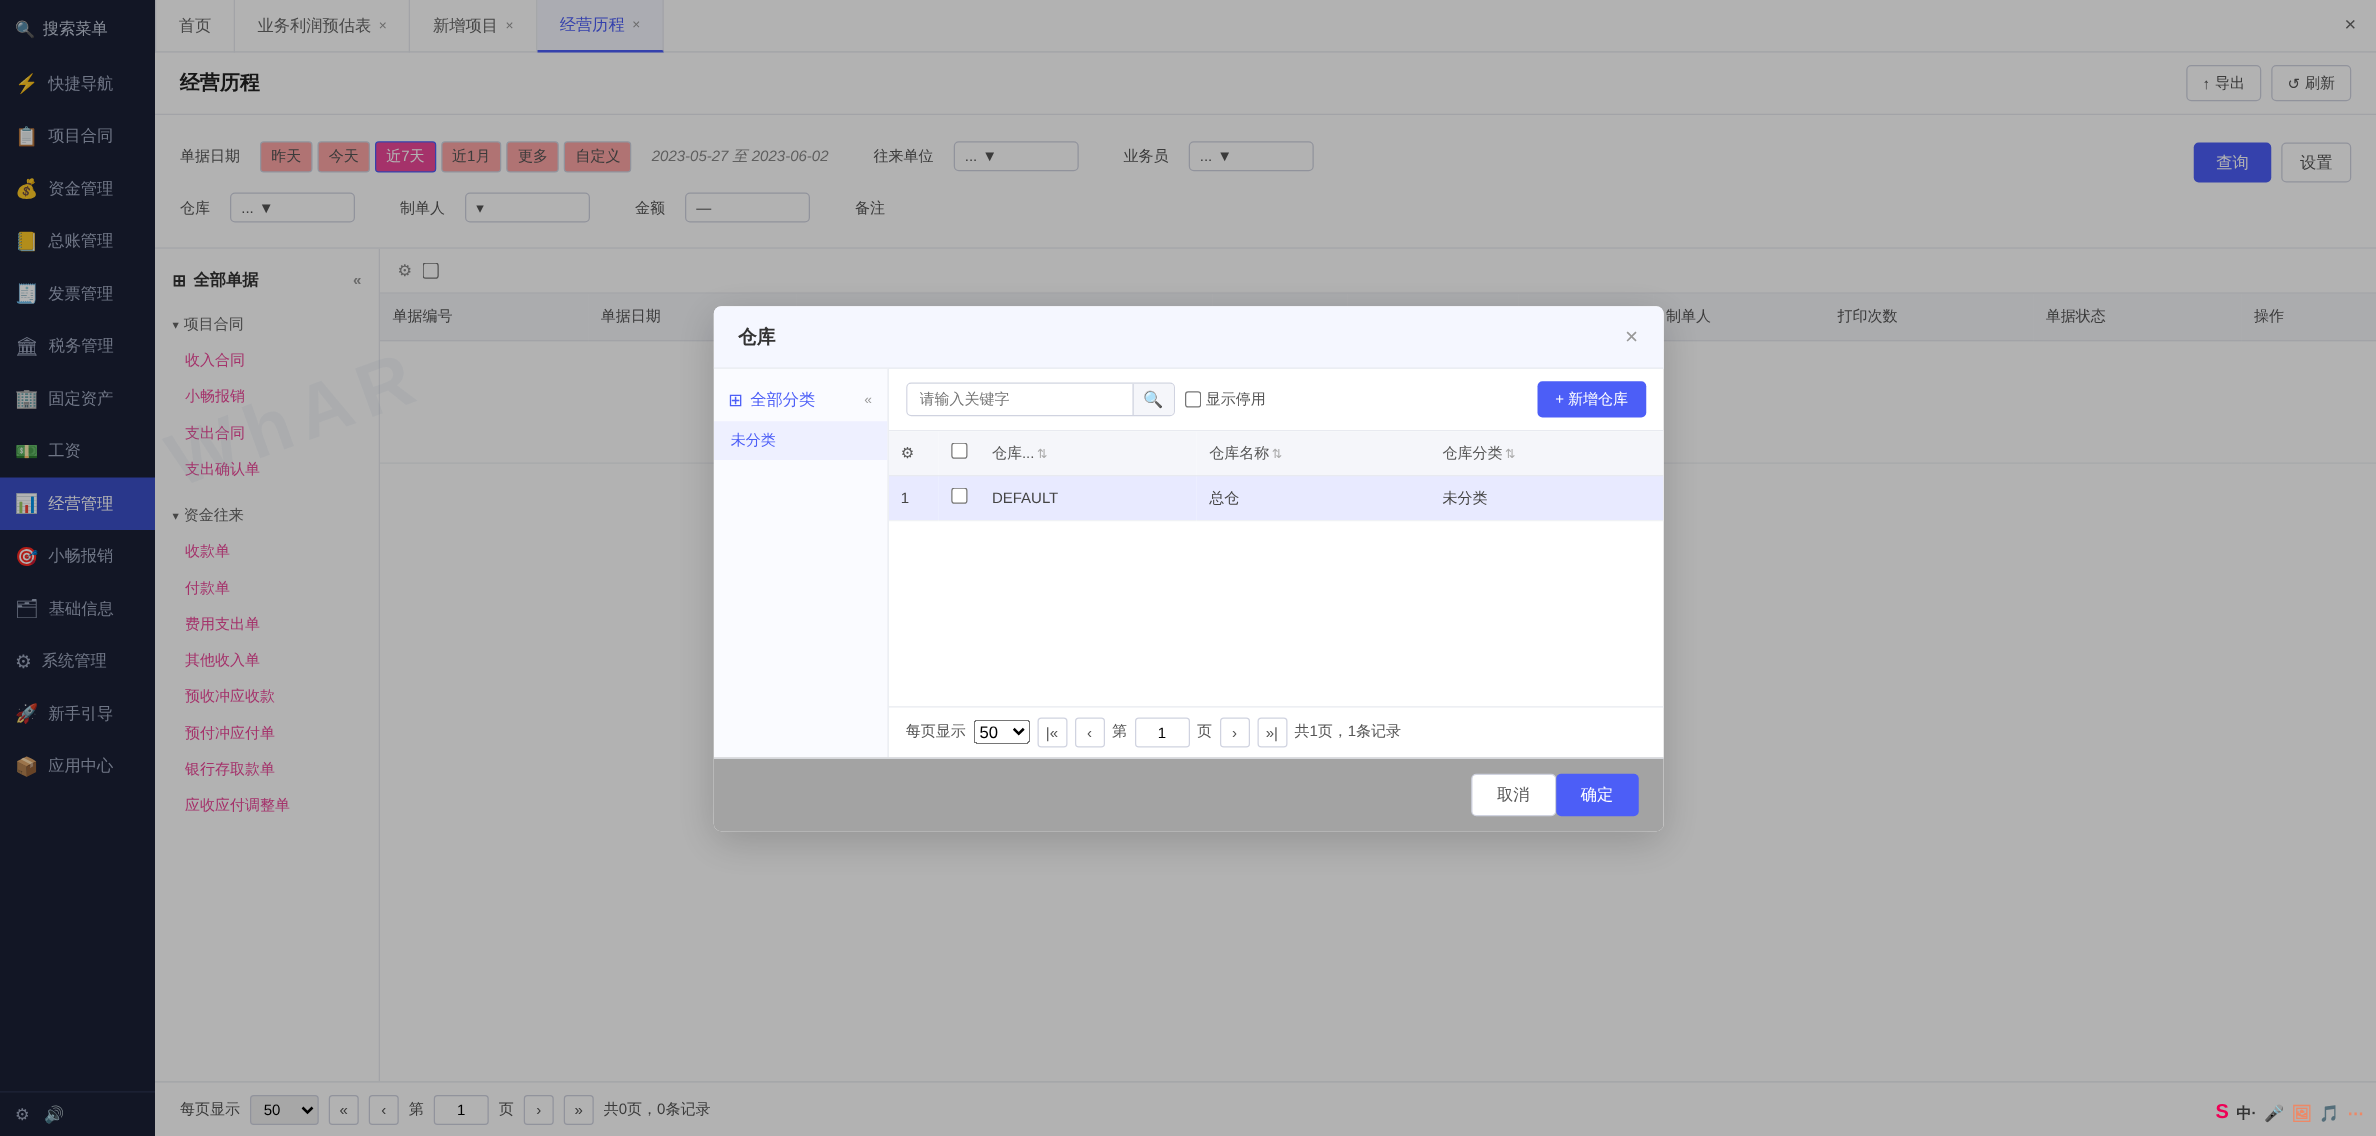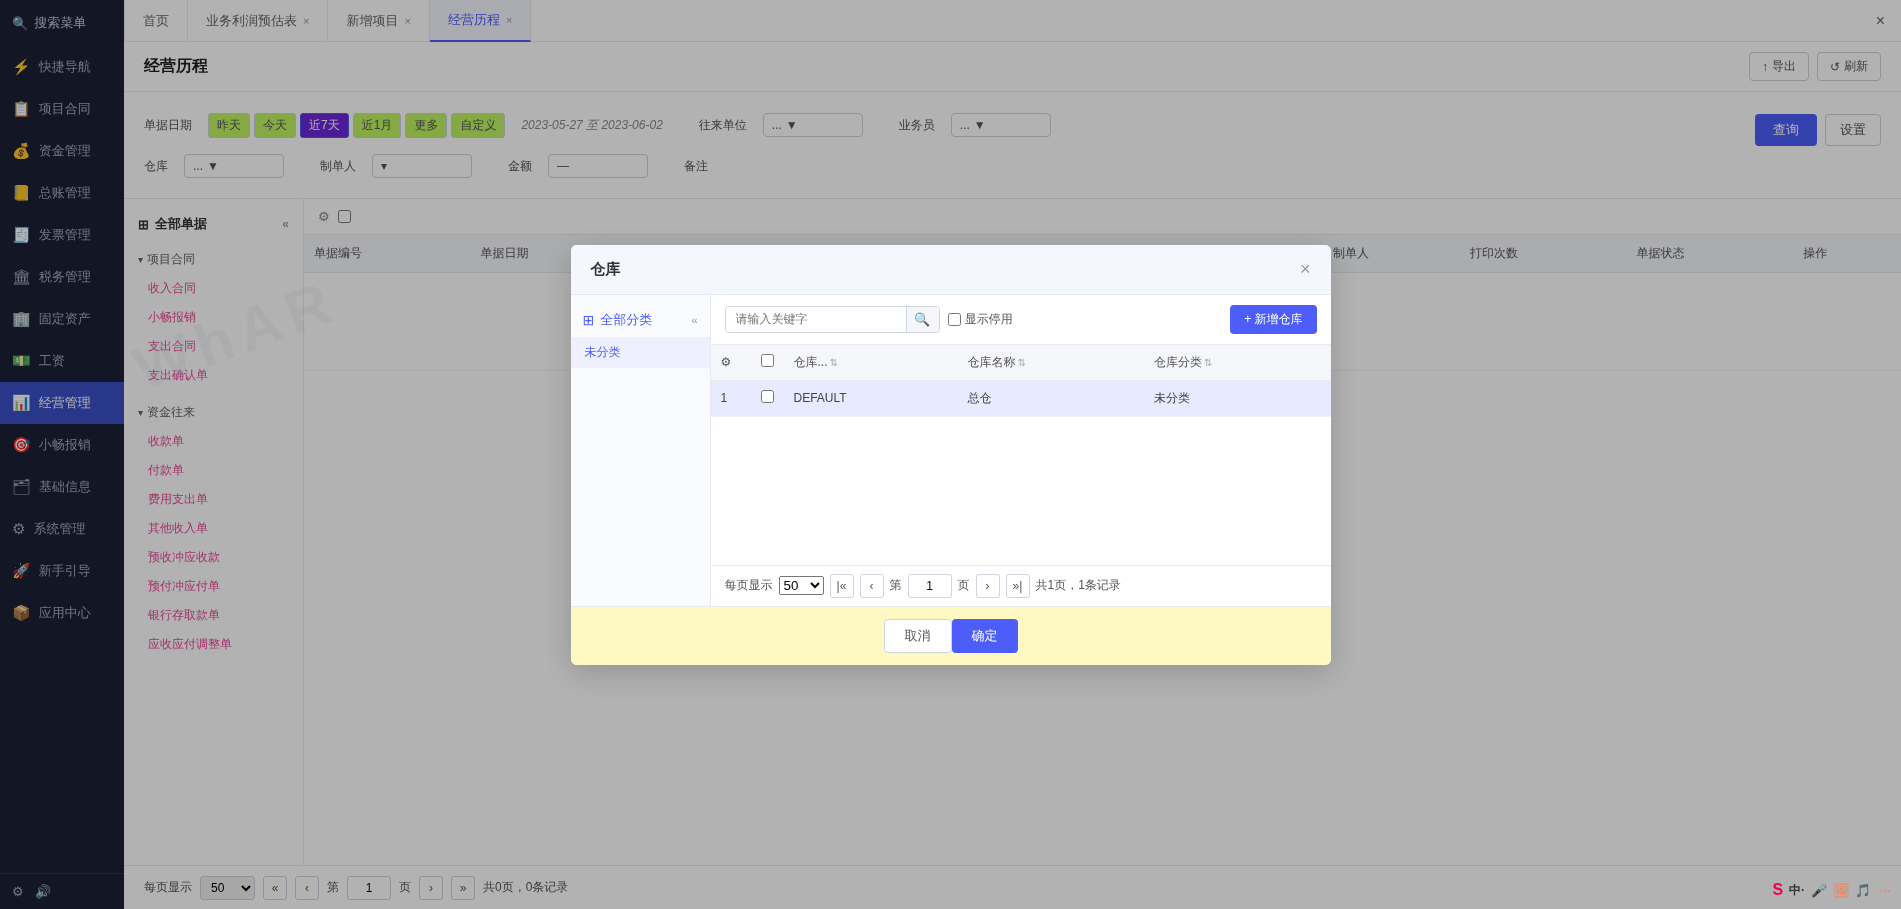--- a/index.html
+++ b/index.html
@@ -64,23 +64,23 @@
 
     
     .filter-area {
       background: #fff; padding: 12px 20px; border-bottom: 1px solid #e8eaf0;
     }
     .filter-row { display: flex; align-items: center; gap: 16px; margin-bottom: 8px; flex-wrap: wrap; }
     .filter-label { color: #555; font-size: 12px; white-space: nowrap; }
     .filter-btn-group { display: flex; gap: 4px; }
     .filter-btn {
       padding: 3px 8px; border-radius: 3px; border: 1px solid #d0d3e0;
-      background: #bef264; font-size: 12px; cursor: pointer; color: #555;
-    }
-    .filter-btn.active { background: #6d28d9; color: #fff; border-color: #4c5ef7; }
+      background: #fca5a5; font-size: 12px; cursor: pointer; color: #555;
+    }
+    .filter-btn.active { background: #ec4899; color: #fff; border-color: #4c5ef7; }
     .filter-date { font-size: 12px; color: #888; font-style: italic; }
     .filter-select {
       padding: 4px 8px; border: 1px solid #d0d3e0; border-radius: 4px;
       font-size: 12px; color: #555; min-width: 100px; cursor: pointer;
       display: flex; align-items: center; gap: 4px; background: #fff;
     }
     .filter-actions { display: flex; gap: 8px; margin-left: auto; margin-top: 10px; }
     .btn-primary {
       padding: 6px 18px; background: #4c5ef7; color: #fff; border: none;
       border-radius: 4px; cursor: pointer; font-size: 13px;
@@ -222,22 +222,22 @@
     .modal-table thead tr { display: table-row; }
 
     .sort-icon { font-size: 10px; color: #aaa; margin-left: 2px; }
 
     .modal-pagination {
       padding: 8px 14px; border-top: 1px solid #e8eaf0;
       display: flex; align-items: center; gap: 6px; font-size: 12px; color: #555;
     }
     .modal-footer {
       padding: 12px 20px; border-top: 1px solid #e8eaf0;
-      display: flex; justify-content: center; 
-      background: #fef9c3;
+      display: flex; justify-content: flex-end; 
+      background: #a3a3a3;
     }
     .btn-cancel {
       padding: 7px 20px; border: 1px solid #d0d3e0; border-radius: 4px;
       background: #fff; color: #555; cursor: pointer; font-size: 13px;
     }
     .btn-confirm {
       padding: 7px 20px; background: #4c5ef7; color: #fff; border: none;
       border-radius: 4px; cursor: pointer; font-size: 13px;
     }
     .btn-add {

